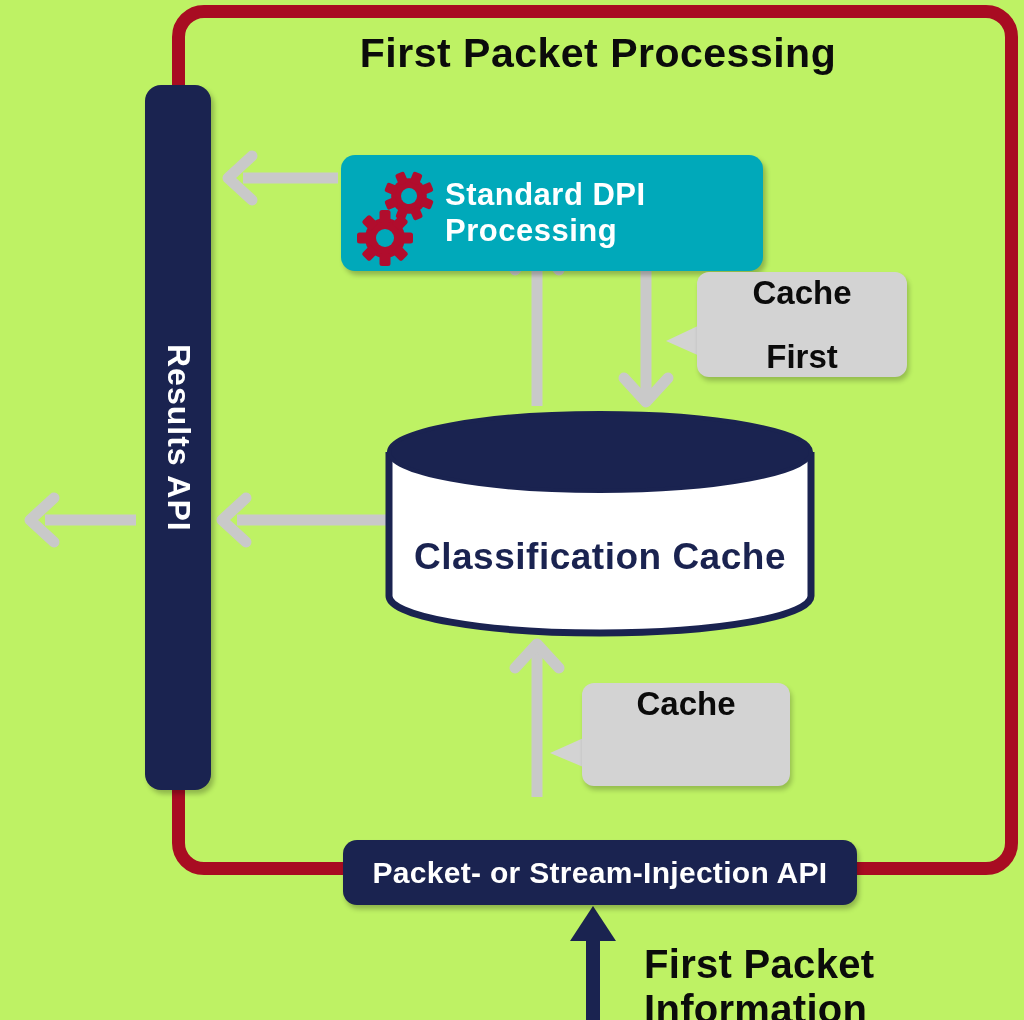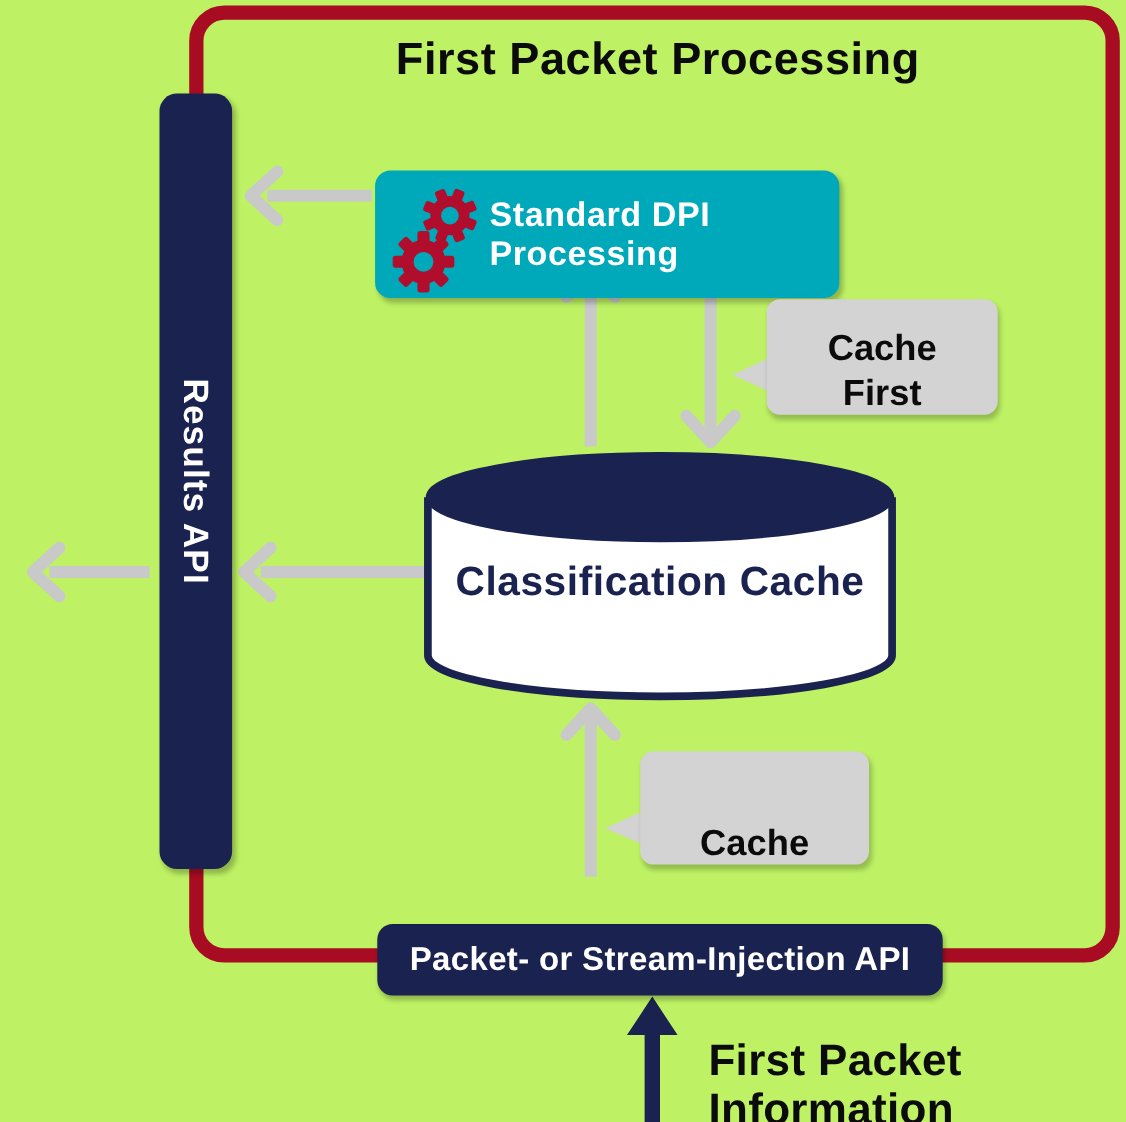--- a/index.html
+++ b/index.html
@@ -47,29 +47,29 @@
   }
   .dpi-gears{position:absolute;left:0;top:0;}
   .dpi-label{
     position:absolute;left:104px;top:0;right:0;height:100%;
     display:flex;align-items:center;justify-content:center;
     color:#fff;font-size:31px;font-weight:bold;letter-spacing:0.5px;
   }
   
   .callout{
     position:absolute;background:var(--callout-gray);border-radius:12px;z-index:3;
-    display:flex;flex-direction:column;align-items:center;justify-content:flex-end;
+    display:flex;flex-direction:column;align-items:center;justify-content:space-between;
     color:var(--text-black);font-size:33px;font-weight:bold;line-height:1.25;
     box-shadow:2px 4px 5px rgba(0,0,0,0.22);
   }
   .callout-update{left:697px;top:272px;width:210px;height:105px;}
   .callout-lookup{left:582px;top:683px;width:208px;height:103px;}
   
   .cache-label{
-    position:absolute;left:389px;top:508px;width:422px;text-align:center;
+    position:absolute;left:389px;top:536px;width:422px;text-align:center;
     color:var(--navy);font-size:37px;font-weight:bold;z-index:4;letter-spacing:0.5px;
   }
   
   .injection-box{
     position:absolute;left:343px;top:840px;width:514px;height:65px;
     background:var(--navy);border-radius:14px;z-index:3;
     display:flex;align-items:center;justify-content:center;
     color:#fff;font-size:30px;font-weight:bold;letter-spacing:0.3px;
     box-shadow:2px 4px 5px rgba(0,0,0,0.25);
   }

